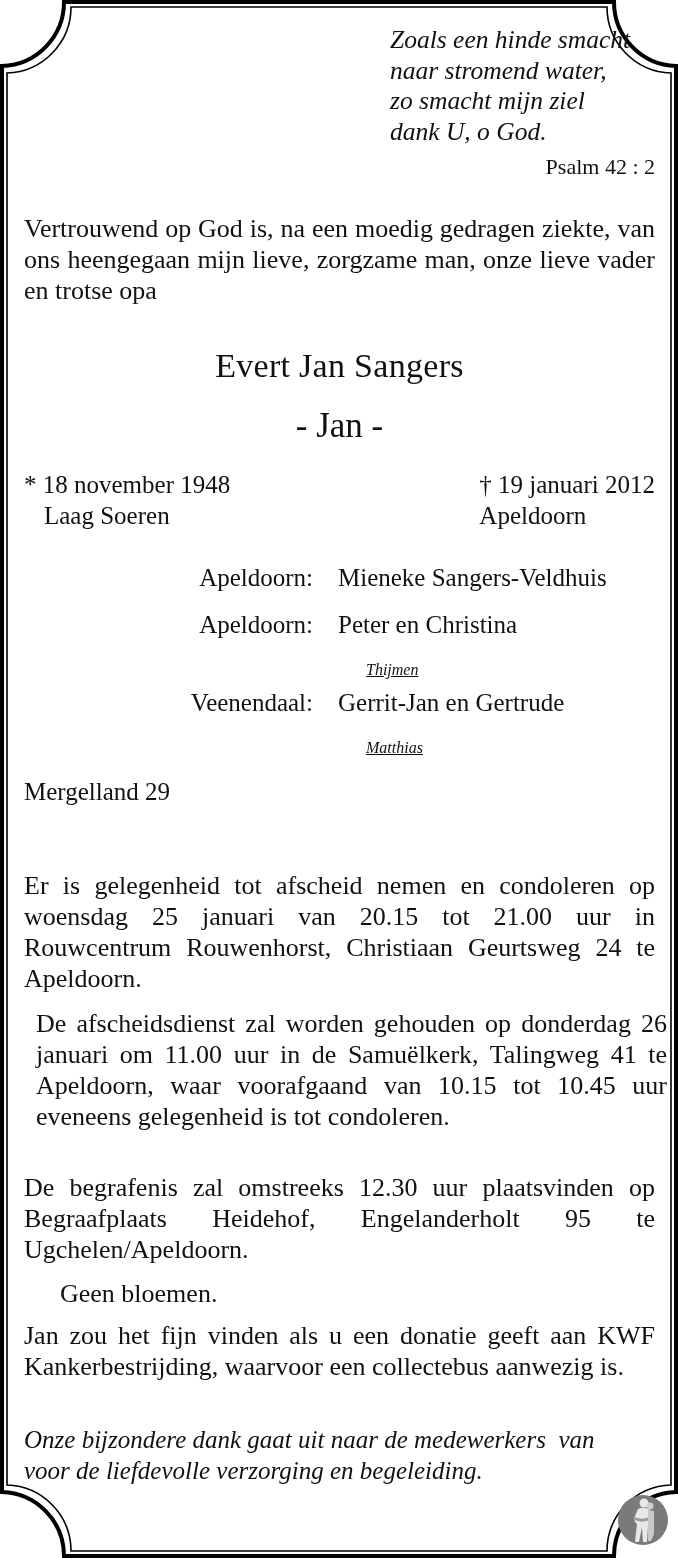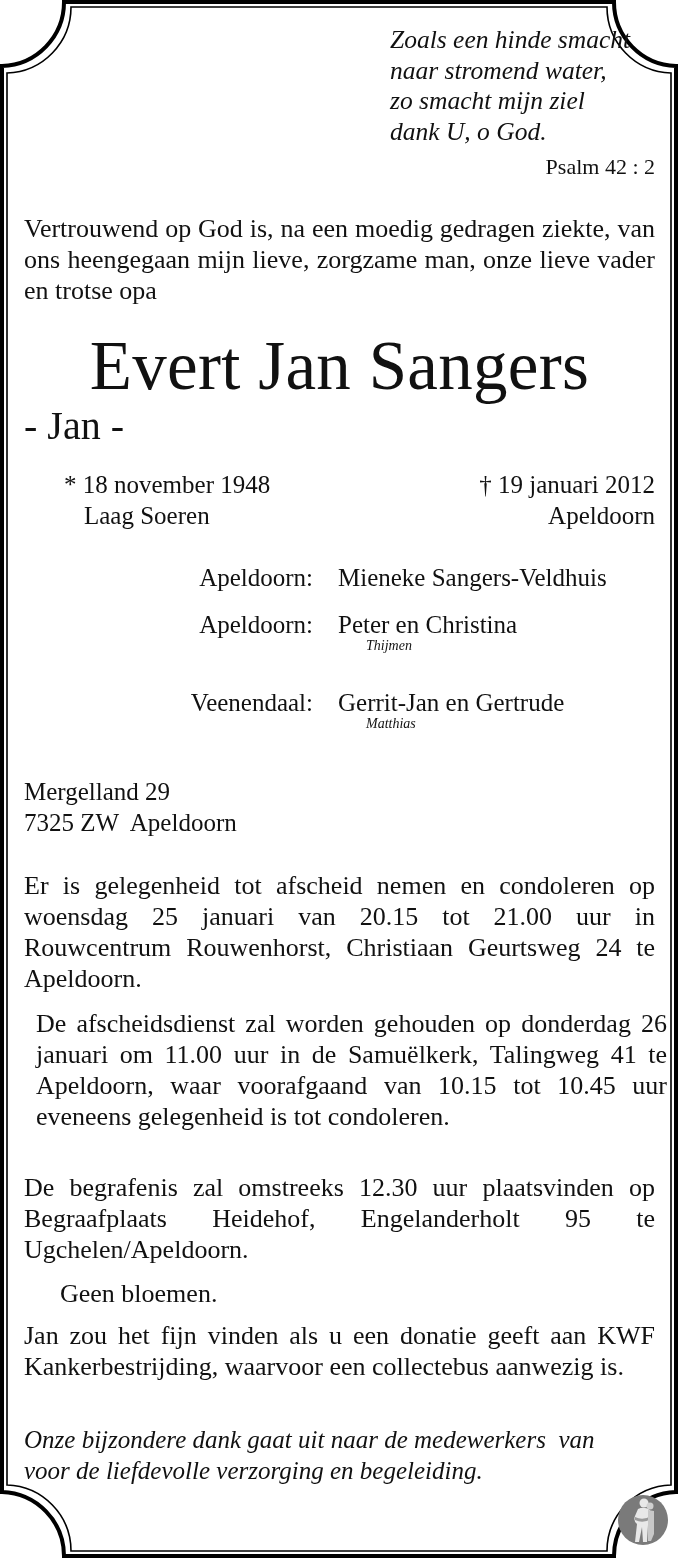--- a/index.html
+++ b/index.html
@@ -15,33 +15,33 @@
   .verse {
     position: absolute; left: 366px; top: 25px; width: 270px;
     font-style: italic; font-size: 25.5px; line-height: 30.5px; white-space: pre-line;
   }
   .psalm { position: absolute; right: 0; top: 153px; font-size: 22px; line-height: 28px; }
   .para { position: absolute; left: 0; width: 631px; text-align: justify; }
   .para.last-left { text-align-last: left; }
   .intro { top: 213px; }
   .name {
     position: absolute; left: 0; width: 631px; top: 336px; text-align: center;
-    font-size: 69px; line-height: 60px; letter-spacing: 0.3px;
+    font-size: 34px; line-height: 60px; letter-spacing: 0.3px;
   }
   .nickname {
-    position: absolute; left: 0; width: 631px; top: 408px; text-align: left;
-    font-size: 40px; line-height: 36px;
+    position: absolute; left: 0; width: 631px; top: 408px; text-align: center;
+    font-size: 35px; line-height: 36px;
   }
-  .birth { position: absolute; left: 0; top: 469px; font-size: 25px; line-height: 31px; margin-left: 40px; }
+  .birth { position: absolute; left: 0; top: 469px; font-size: 25px; line-height: 31px; }
   .birth .place { padding-left: 20px; }
-  .death { position: absolute; right: 0; top: 469px; font-size: 25px; line-height: 31px; text-align: right; }
+  .death { position: absolute; right: 0; top: 469px; font-size: 25px; line-height: 31px; text-align: left; }
   .rel-row { position: absolute; left: 0; width: 631px; font-size: 25px; line-height: 31px; }
   .rel-label { position: absolute; right: 342px; white-space: nowrap; }
   .rel-name { position: absolute; left: 314px; white-space: nowrap; }
-  .rel-sub { position: absolute; left: 342px; top: 24px; font-style: italic; font-size: 14px; line-height: 26px; white-space: nowrap; }
+  .rel-sub { position: absolute; left: 342px; top: 48px; font-style: italic; font-size: 16px; line-height: 26px; white-space: nowrap; text-decoration: underline; }
   .address { position: absolute; left: 0; top: 776px; font-size: 25px; line-height: 31px; }
   .p1 { top: 870px; }
   .p2 { top: 1008px; margin-left: 12px; }
   .p3 { top: 1172px; }
   .p4 { top: 1278px; margin-left: 36px; }
   .p5 { top: 1320px; }
   .thanks {
     position: absolute; left: 0; top: 1425px; width: 640px;
     font-style: italic; font-size: 25px; line-height: 30.5px; white-space: nowrap;
   }
@@ -89,21 +89,20 @@
     <span class="rel-sub">Thijmen</span>
   </div>
   <div class="rel-row" style="top:687px;">
     <span class="rel-label">Veenendaal:</span>
     <span class="rel-name">Gerrit-Jan en Gertrude</span>
     <span class="rel-sub">Matthias</span>
   </div>
 
   <div class="address">
     <div>Mergelland 29</div>
-    <div style="white-space:pre;">7325 ZW  Apeldoorn</div>
   </div>
 
   <div class="para p1 last-left">Er is gelegenheid tot afscheid nemen en condoleren op woensdag 25 januari van 20.15 tot 21.00 uur in Rouwcentrum Rouwenhorst, Christiaan Geurtsweg 24 te Apeldoorn.</div>
   <div class="para p2 last-left">De afscheidsdienst zal worden gehouden op donderdag 26 januari om 11.00 uur in de Samuëlkerk, Talingweg 41 te Apeldoorn, waar voorafgaand van 10.15 tot 10.45 uur eveneens gelegenheid is tot condoleren.</div>
   <div class="para p3 last-left">De begrafenis zal omstreeks 12.30 uur plaatsvinden op Begraafplaats Heidehof, Engelanderholt 95 te Ugchelen/Apeldoorn.</div>
   <div class="para p4 last-left">Geen bloemen.</div>
   <div class="para p5 last-left">Jan zou het fijn vinden als u een donatie geeft aan KWF Kankerbestrijding, waarvoor een collectebus aanwezig is.</div>
 
   <div class="thanks">
     <div style="white-space:pre;">Onze bijzondere dank gaat uit naar de medewerkers  van</div>

